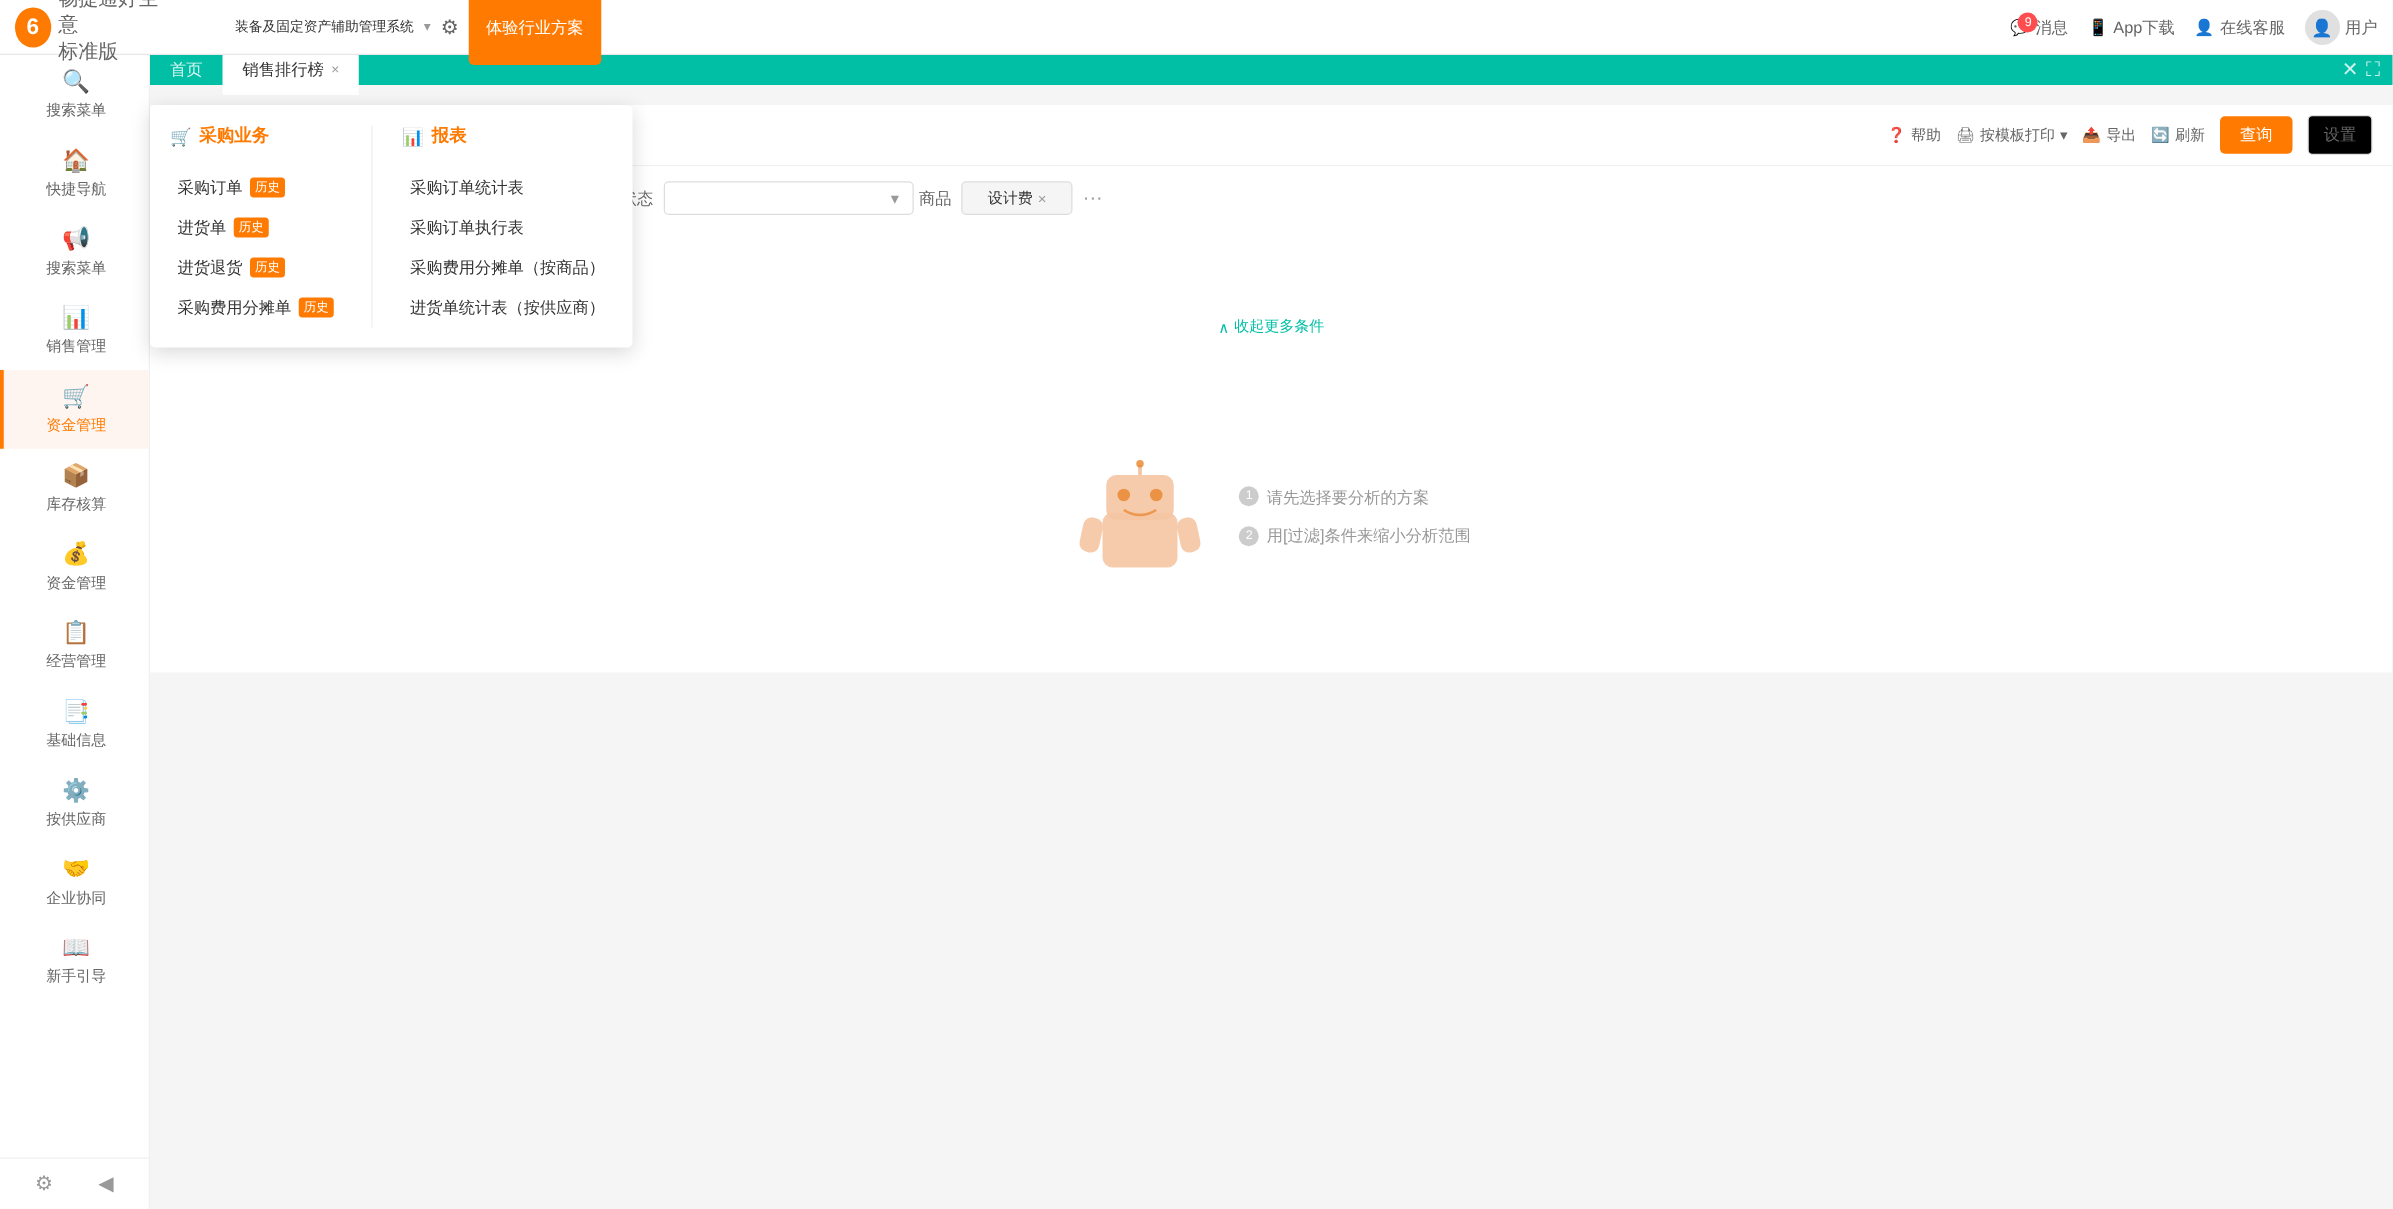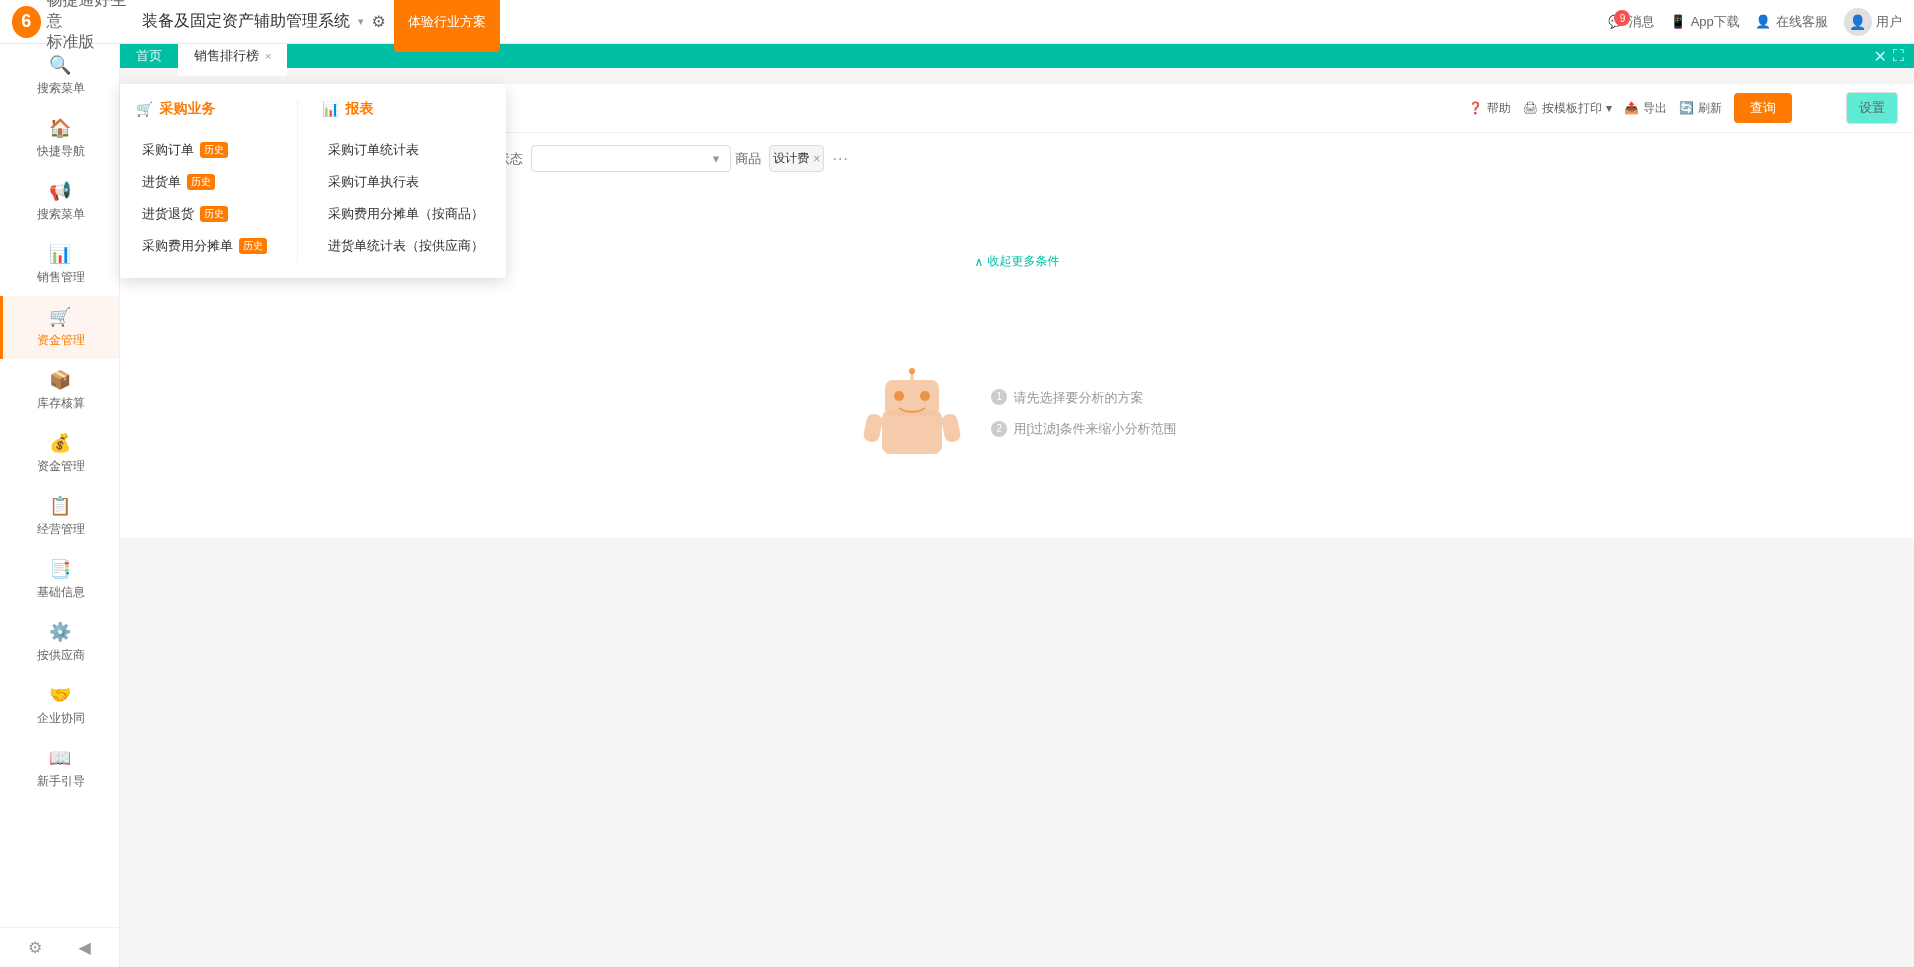--- a/index.html
+++ b/index.html
@@ -31,21 +31,21 @@
       color: #fff; font-size: 18px; font-weight: bold;
     }
     .logo-text { font-size: 16px; color: #666; line-height: 1.3; }
     .topbar-center {
       flex: 1;
       display: flex;
       align-items: center;
       gap: 8px;
       padding-left: 10px;
     }
-    .system-title { font-size: 16px; color: #333; }
+    .system-title { font-size: 11px; color: #333; margin-left: 46px; }
     .dropdown-arrow { color: #999; font-size: 11px; cursor: pointer; }
     .settings-icon { color: #666; cursor: pointer; font-size: 16px; }
     .industry-btn {
       background: #ff7a00;
       color: #fff;
       border: none;
       padding: 21px 14px;
       border-radius: 4px;
       cursor: pointer;
       font-size: 13px;
@@ -181,28 +181,27 @@
     .toolbar-btn-primary {
       background: #ff7a00;
       color: #fff;
       border: none;
       padding: 6px 16px;
       border-radius: 4px;
       cursor: pointer;
       font-size: 13px;
     }
     .toolbar-btn-default {
-      background: #5eead4;
+      background: #000000;
       color: #666;
       border: 1px solid #ddd;
       padding: 6px 12px;
       border-radius: 4px;
       cursor: pointer;
       font-size: 13px;
-      margin-left: 42px;
     }
 
     
     .filter-area {
       padding: 12px 16px;
       background: #fff;
     }
     .filter-row {
       display: flex;
       align-items: center;
@@ -237,21 +236,21 @@
       min-width: 150px;
       cursor: pointer;
     }
     .filter-tag {
       display: inline-flex;
       align-items: center;
       gap: 4px;
       background: #f5f5f5;
       border: 1px solid #ddd;
       border-radius: 4px;
-      padding: 4px 3px;
+      padding: 4px 20px;
       font-size: 12px;
       color: #333;
     }
     .filter-tag-close { color: #999; cursor: pointer; }
     .date-range {
       display: flex;
       align-items: center;
       gap: 6px;
     }
     .date-shortcut {

